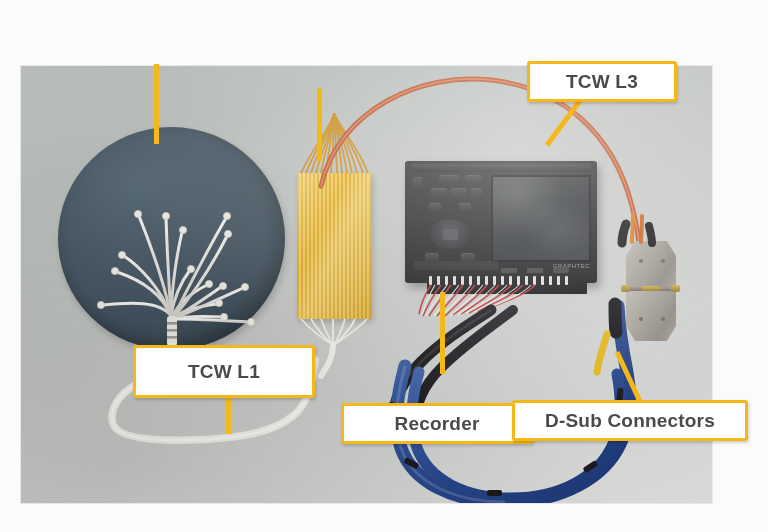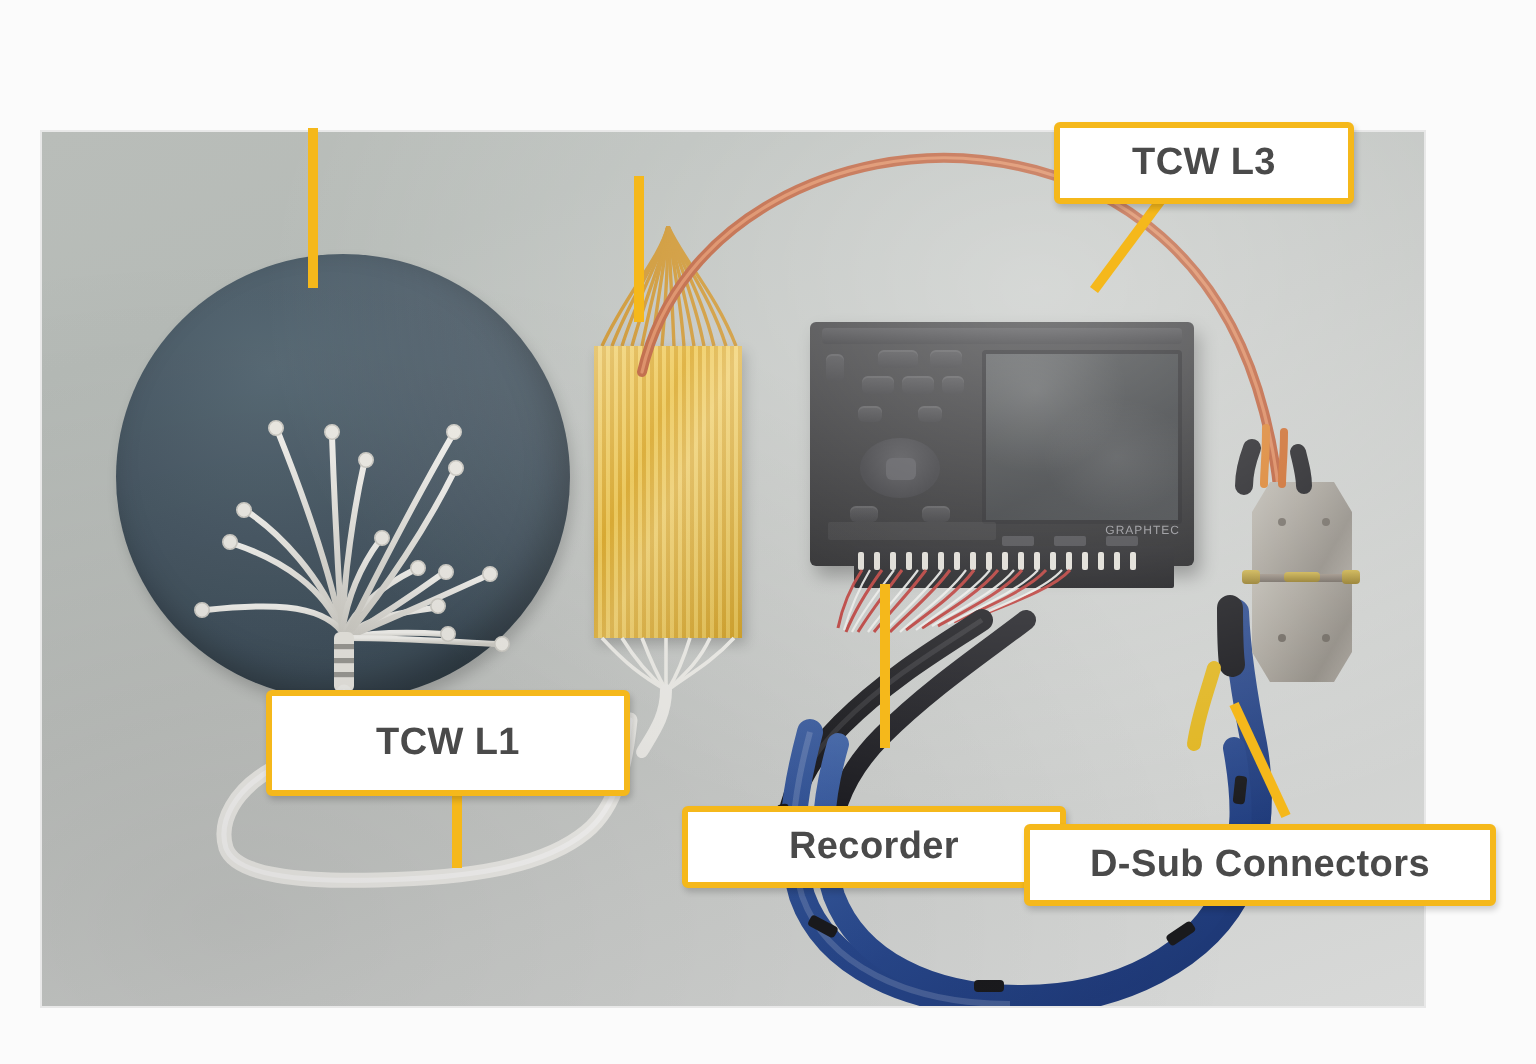--- a/index.html
+++ b/index.html
@@ -500,17 +500,17 @@
   </div>
 
   <div class="callout" style="left:133px; top:345px; width:182px; height:53px; font-size:19px;">
     <span>TCW L1</span>
   </div>
 
   <div class="callout" style="left:341px; top:371px; width:192px; height:41px; font-size:19px;margin-top:32px;">
     <span>Recorder</span>
   </div>
 
-  <div class="callout" style="left:512px; top:412px; width:236px; height:41px; font-size:19px;">
+  <div class="callout" style="left:512px; top:400px; width:236px; height:41px; font-size:19px;">
     <span>D-Sub Connectors</span>
   </div>
 
 </div>
 
 </body></html>

